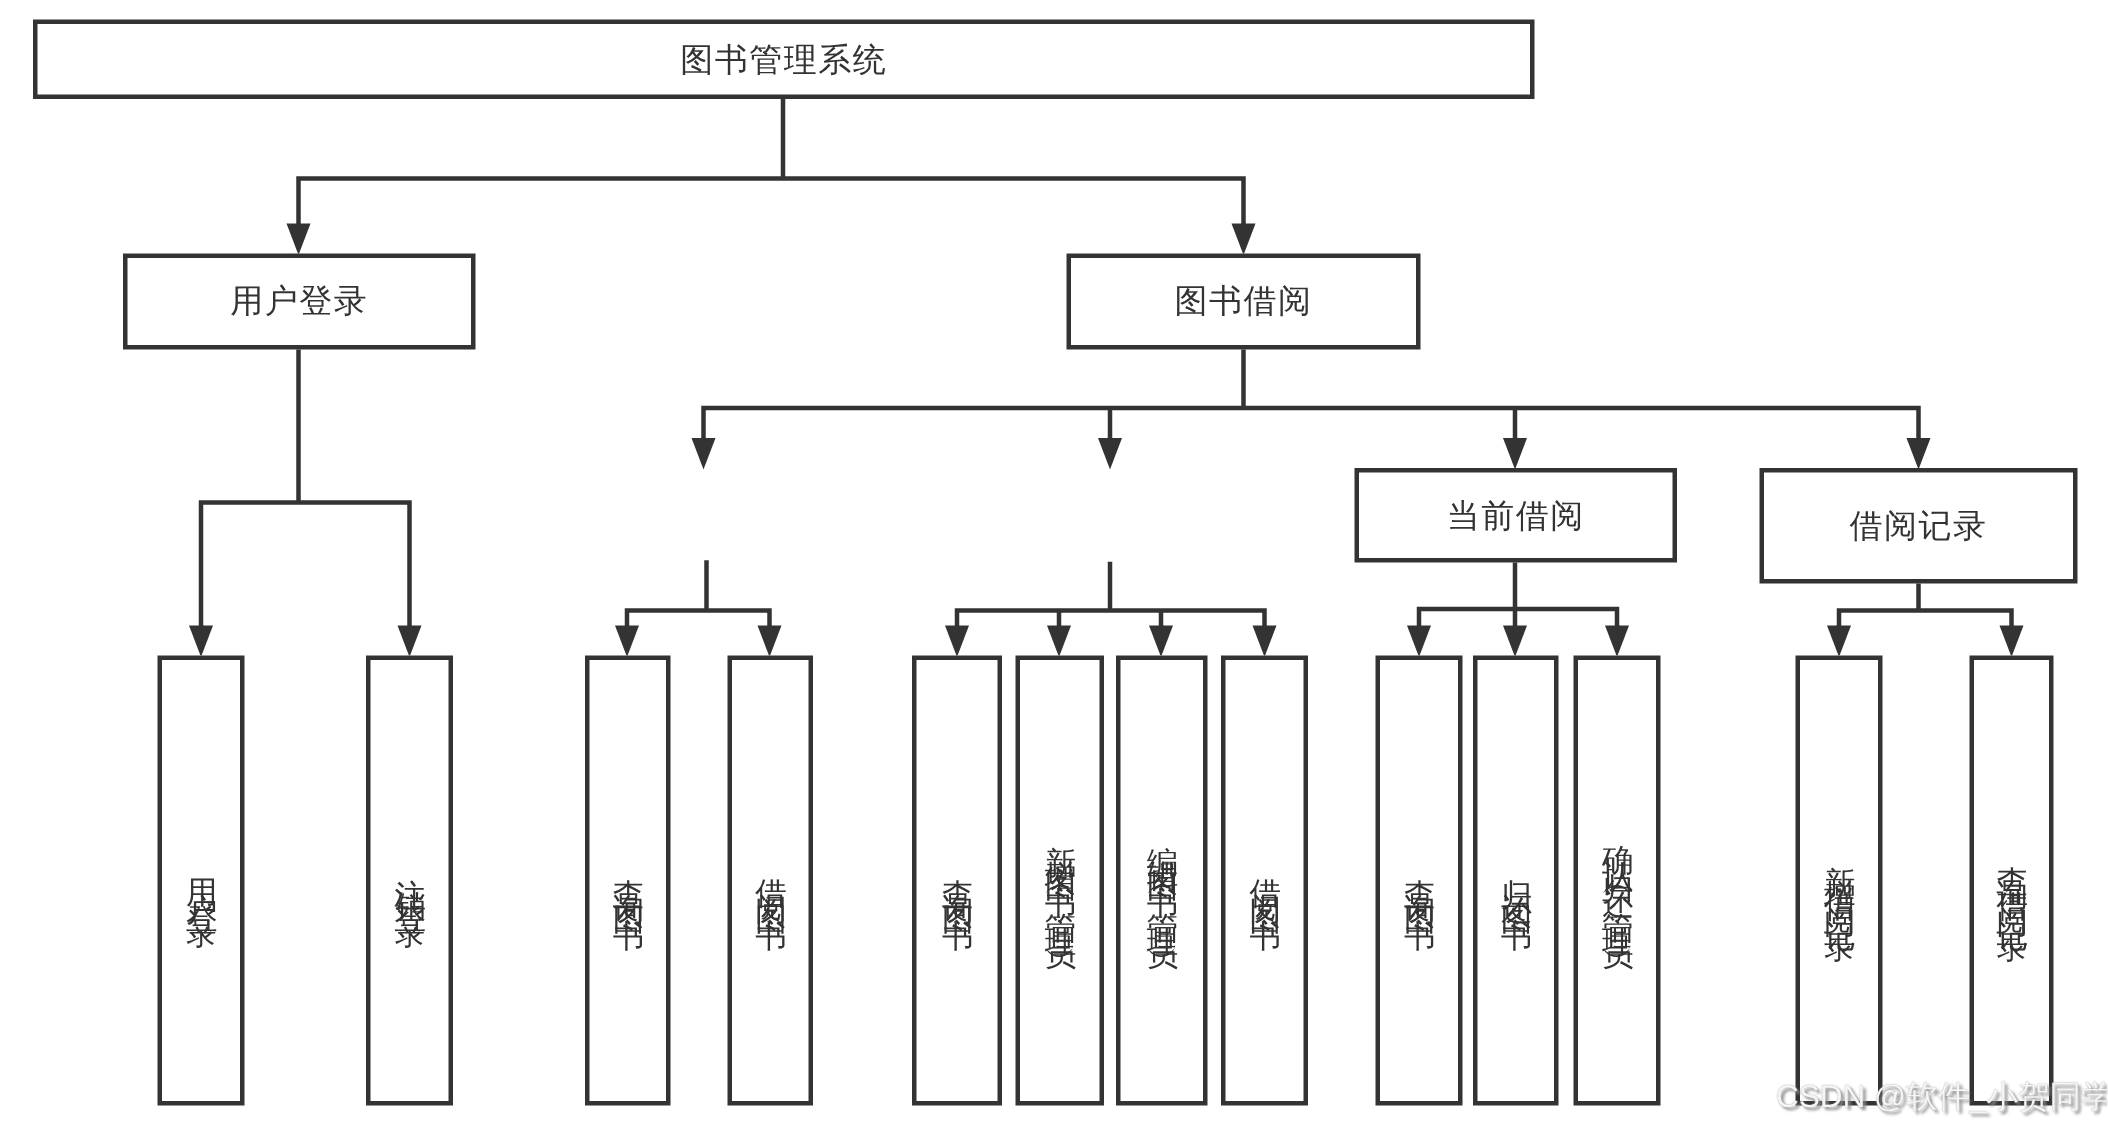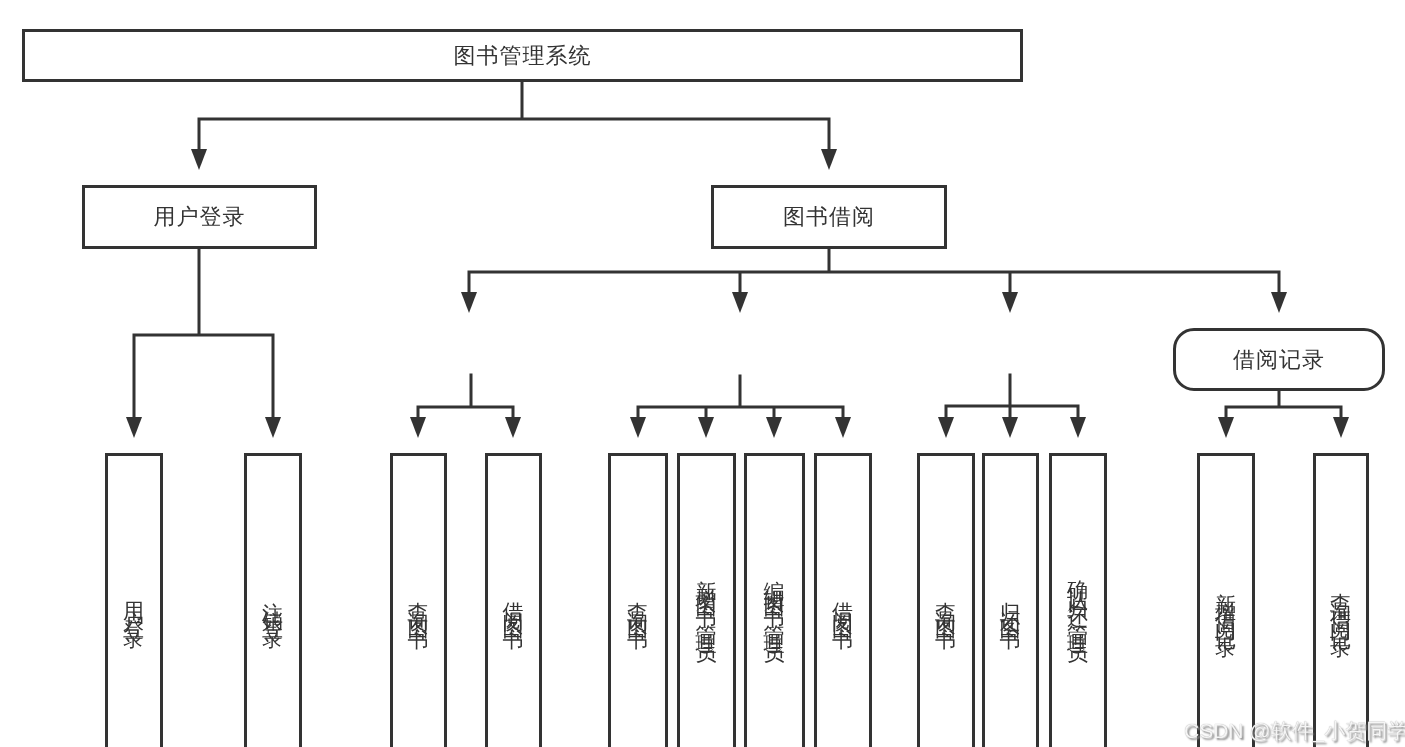--- a/index.html
+++ b/index.html
@@ -32,21 +32,20 @@
   .node {
     position: absolute;
     box-sizing: border-box;
     border: 3px solid var(--line);
     background: var(--background);
     color: var(--text);
     display: flex;
     align-items: center;
     justify-content: center;
     text-align: right;
-    margin-top: 16px;
   }
   .h-node { font-size: 22px; letter-spacing: 1px; }
   .v-node {
     writing-mode: vertical-rl;
     text-orientation: upright;
     font-size: 21px;
     letter-spacing: 9px;
     line-height: 1;
   }
   .watermark {
@@ -106,21 +105,22 @@
       <polygon points="1218,417 1234,417 1226,438"></polygon>
       <polygon points="1333,417 1349,417 1341,438"></polygon>
     </g>
   </svg>
 
   <div class="node h-node" style="left:22px; top:13px; width:1001px; height:53px;">图书管理系统</div>
 
   <div class="node h-node" style="left:82px; top:169px; width:235px; height:64px;">用户登录</div>
   <div class="node h-node" style="left:711px; top:169px; width:236px; height:64px;">图书借阅</div>
 
-  <div class="node h-node" style="left:1173px; top:312px; width:212px; height:63px;border-radius:21px;">借阅记录</div>
+  <div class="node h-node" style="left:903px; top:312px; width:215px; height:63px;">当前借阅</div>
+  <div class="node h-node" style="left:1173px; top:312px; width:212px; height:77px;">借阅记录</div>
 
   <div class="node v-node" style="left:105px; top:437px; width:58px; height:300px;">用户登录</div>
   <div class="node v-node" style="left:244px; top:437px; width:58px; height:300px;">注销登录</div>
   <div class="node v-node" style="left:390px; top:437px; width:57px; height:300px;">查询图书</div>
   <div class="node v-node" style="left:485px; top:437px; width:57px; height:300px;">借阅图书</div>
   <div class="node v-node" style="left:608px; top:437px; width:60px; height:300px;">查询图书</div>
   <div class="node v-node" style="left:677px; top:437px; width:59px; height:300px;">新增图书（管理员）</div>
   <div class="node v-node" style="left:744px; top:437px; width:61px; height:300px;">编辑图书（管理员）</div>
   <div class="node v-node" style="left:814px; top:437px; width:58px; height:300px;">借阅图书</div>
   <div class="node v-node" style="left:917px; top:437px; width:58px; height:300px;">查询图书</div>

